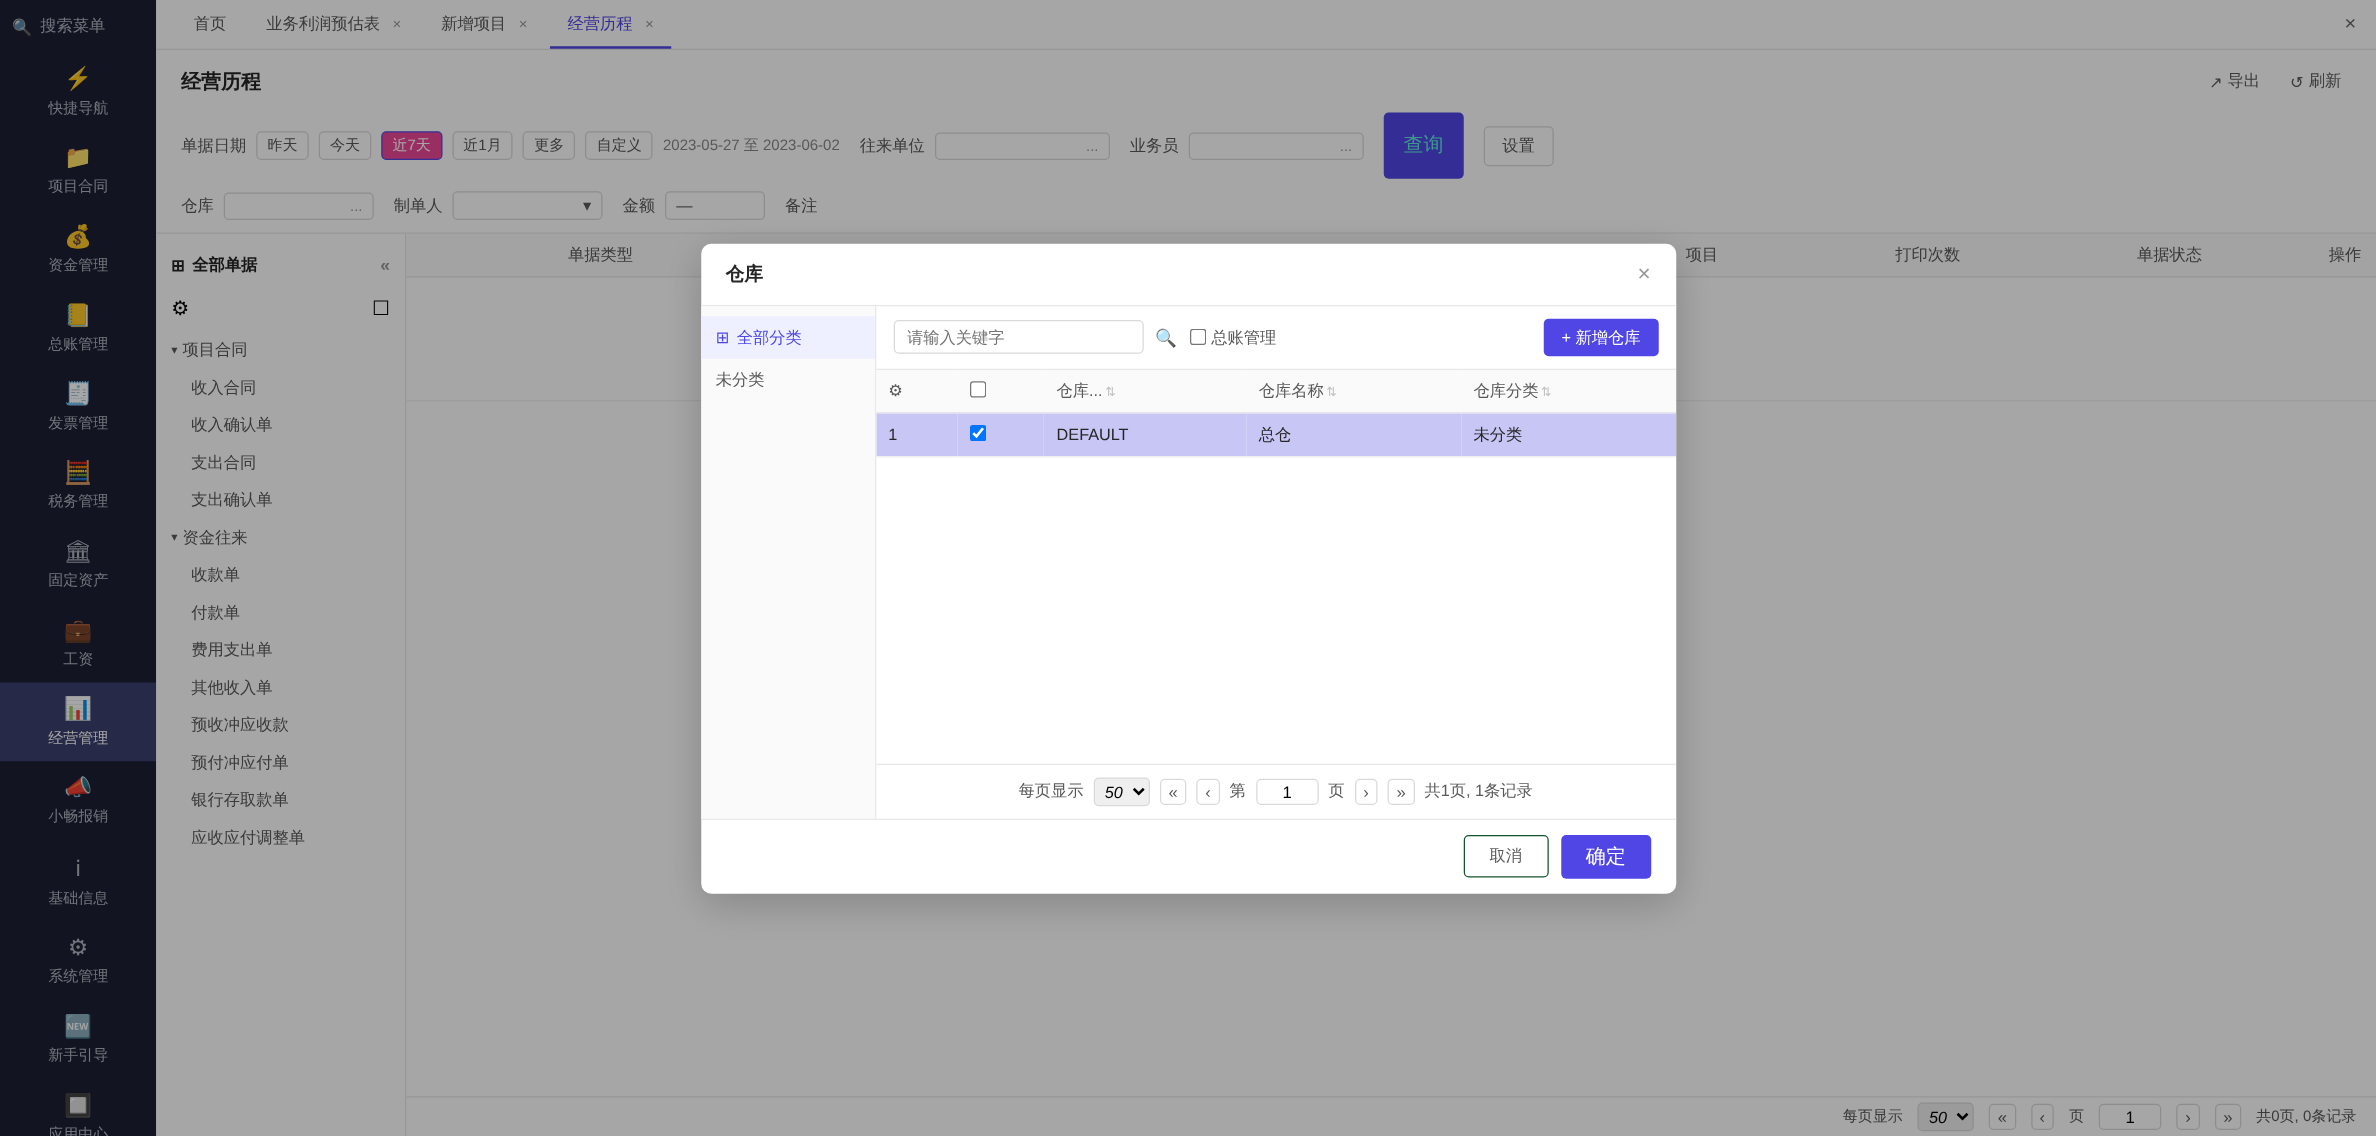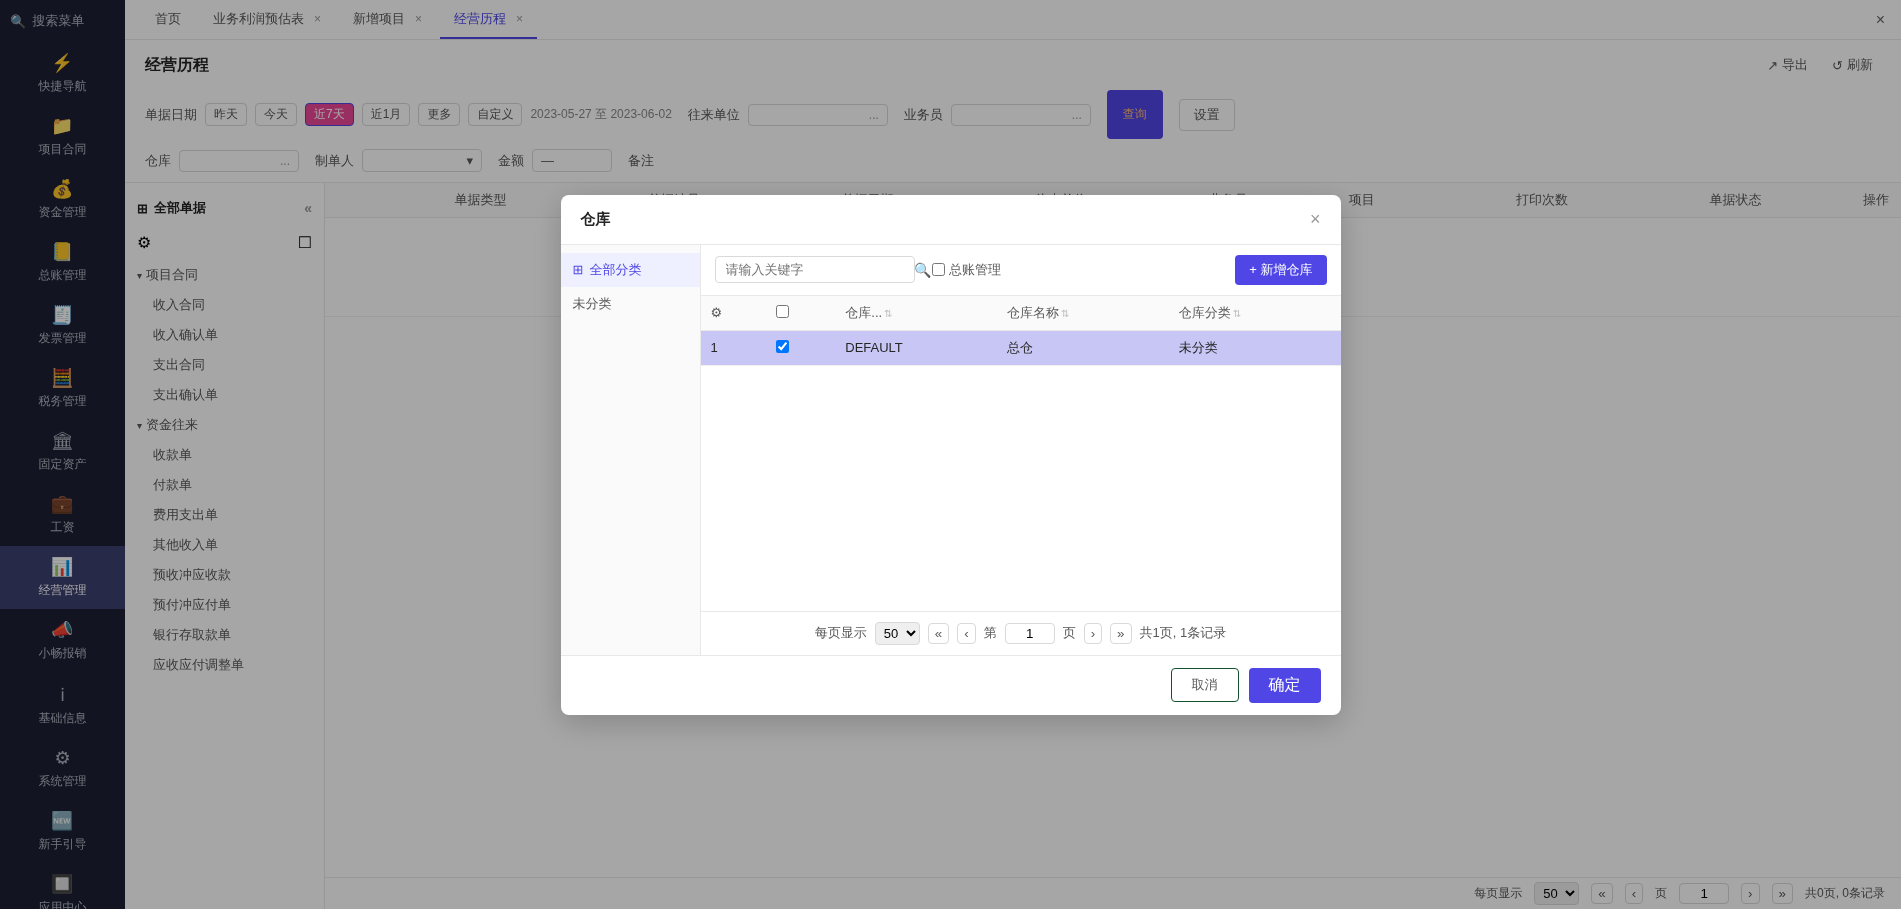--- a/index.html
+++ b/index.html
@@ -166,25 +166,25 @@
       font-size: 13px;
       background: #fff;
       cursor: pointer;
       min-width: 140px;
       justify-content: space-between;
     }
     .filter-placeholder { color: #bfbfbf; }
     .ellipsis { color: #999; font-size: 12px; }
     .btn-query {
       background: #4f46e5;
-      color: #fdba74;
+      color: #5eead4;
       border: none;
       border-radius: 4px;
       padding: 16px 16px;
-      font-size: 12px;
+      font-size: 16px;
       cursor: pointer;
     }
     .btn-settings {
       background: #fff;
       color: #595959;
       border: 1px solid #d9d9d9;
       border-radius: 4px;
       padding: 6px 14px;
       font-size: 13px;
       cursor: pointer;
@@ -289,20 +289,21 @@
       border-radius: 4px;
       padding: 2px 6px;
       cursor: pointer;
       color: #595959;
     }
     .page-select {
       border: 1px solid #d9d9d9;
       border-radius: 4px;
       padding: 2px 4px;
       font-size: 13px;
+      font-style: italic;
     }
 
     
     .overlay {
       position: fixed;
       top: 0; left: 0; right: 0; bottom: 0;
       background: rgba(0,0,0,0.35);
       z-index: 100;
       display: flex;
       align-items: center;
@@ -368,20 +369,21 @@
     .modal-toolbar {
       display: flex;
       align-items: center;
       justify-content: space-between;
       padding: 10px 14px;
       border-bottom: 1px solid #e8e8e8;
     }
     .modal-search-row {
       display: flex;
       align-items: center;
+      gap: 10px;
     }
     .modal-search-input {
       border: 1px solid #d9d9d9;
       border-radius: 4px;
       padding: 5px 10px;
       font-size: 13px;
       width: 200px;
       outline: none;
     }
     .search-icon { color: #999; font-size: 14px; cursor: pointer; }

